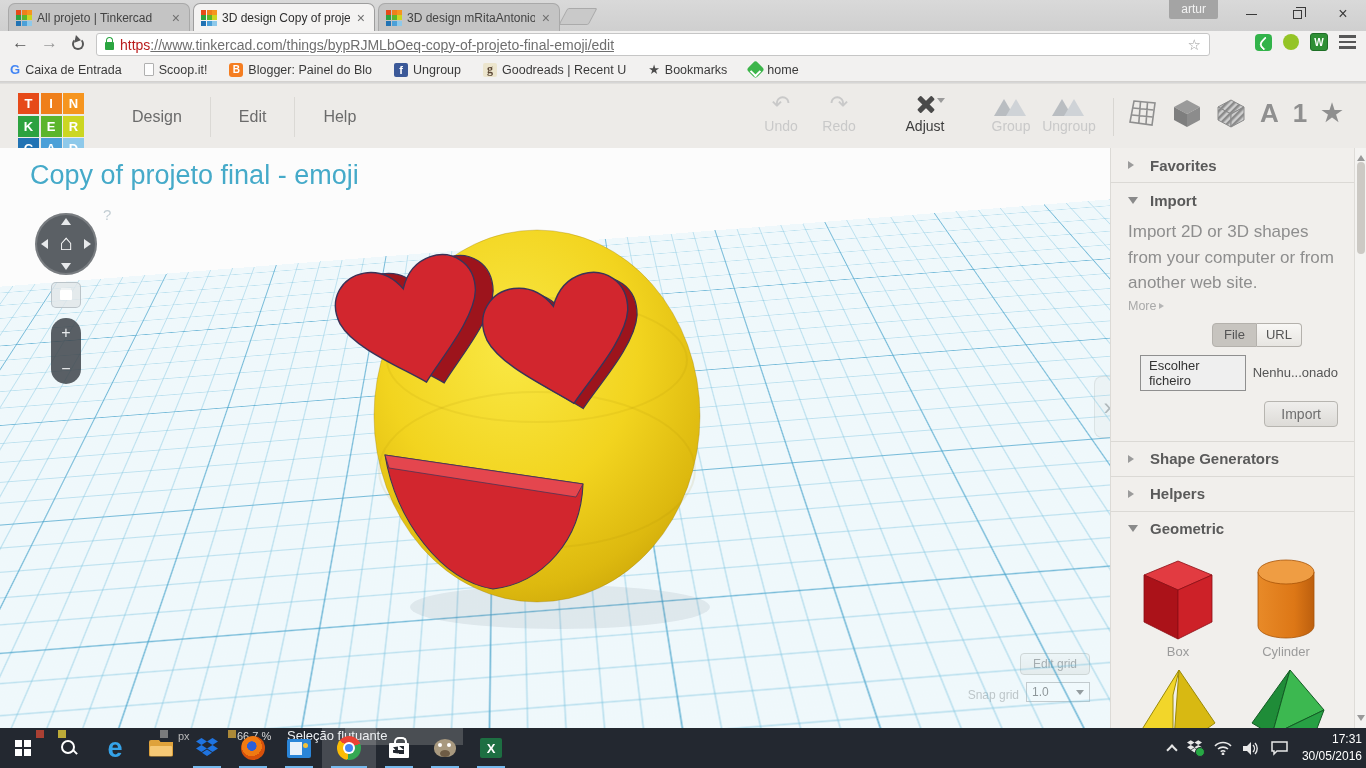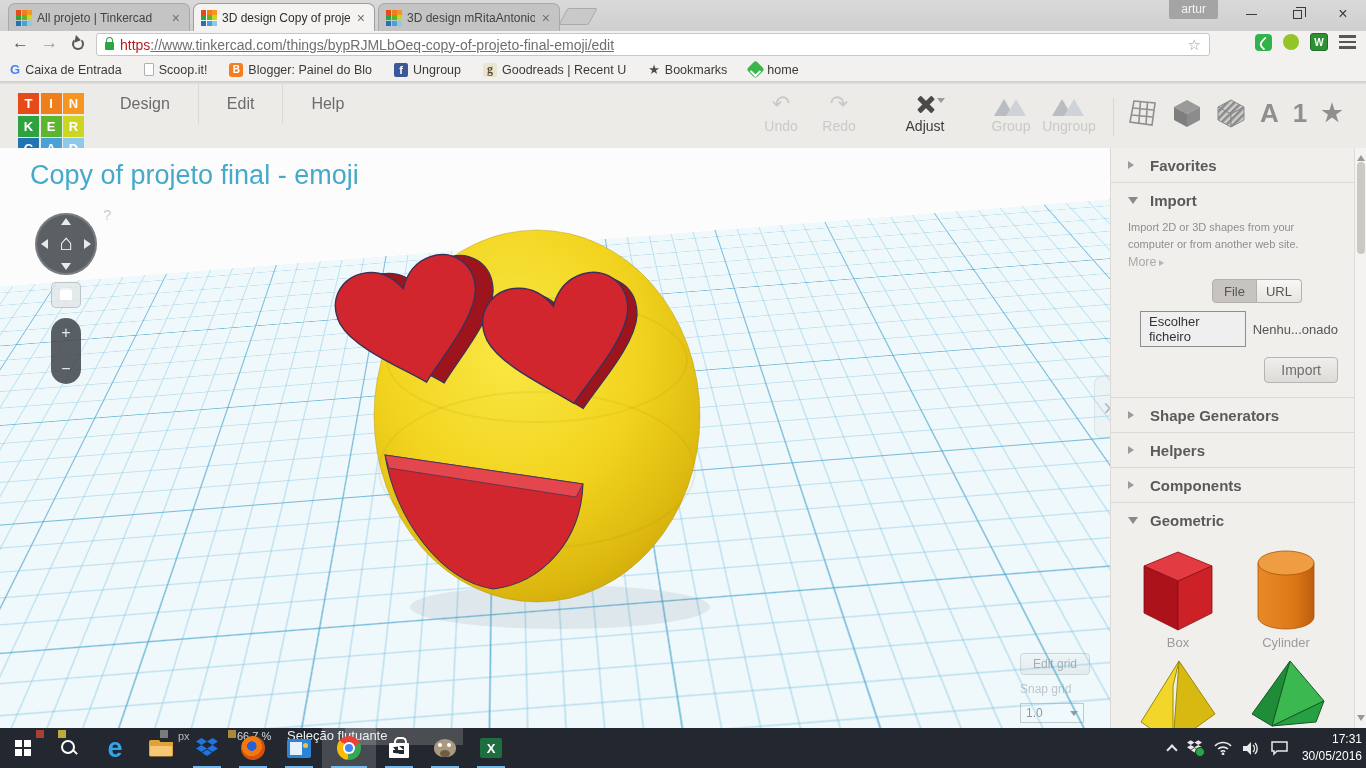--- a/index.html
+++ b/index.html
@@ -83,21 +83,21 @@
   .appheader { position:absolute; left:0; top:83px; width:1366px; height:65px; background:#edebe8;
                border-top:1px solid #e0dedb; }
   .tclogo { position:absolute; left:18px; top:9px; display:grid; grid-template-columns:21px 21px 21px;
             grid-auto-rows:21px; gap:1.5px; }
   .tclogo span { color:#fff; font-weight:bold; font-size:13px; display:flex; align-items:center; justify-content:center; }
   .tclogo span:nth-child(1){background:#e64a19}.tclogo span:nth-child(2){background:#ef7f1b}
   .tclogo span:nth-child(3){background:#f6951f}.tclogo span:nth-child(4){background:#2da23f}
   .tclogo span:nth-child(5){background:#5cb52c}.tclogo span:nth-child(6){background:#ccd622}
   .tclogo span:nth-child(7){background:#2173b4}.tclogo span:nth-child(8){background:#4ba0d8}
   .tclogo span:nth-child(9){background:#8ec9ea}
-  .appmenus { position:absolute; left:92px; top:0; height:65px; display:flex; align-items:flex-start; }
+  .appmenus { position:absolute; left:104px; top:0; height:65px; display:flex; align-items:center; }
   .appmenu { padding:0 28px; font-size:16px; color:#6b6b6b; border-right:1px solid #dbd9d5; height:40px;
              display:flex; align-items:center; }
   .tools { position:absolute; left:752px; top:6px; display:flex; }
   .tool { width:58px; display:flex; flex-direction:column; align-items:center; gap:2px; }
   .tool .t-ico { height:26px; display:flex; align-items:flex-end; justify-content:center;
                  font-size:22px; color:#c9c9c9; line-height:24px;}
   .tool .t-label { font-size:14px; color:#c9c9c9; }
   .tool.enabled .t-label { color:#3c3c3c; }
   .adjust-ico { position:relative; width:26px; height:24px; }
   .adjust-ico i { position:absolute; left:4px; top:10px; width:20px; height:5px; background:#4a4a4a; border-radius:1px;}
@@ -139,41 +139,41 @@
              background:rgba(225,230,233,0.8); border:1px solid rgba(170,180,186,0.7);
              display:flex; align-items:center; justify-content:center; }
   .boxtool i { width:12px; height:10px; background:#fff; border-radius:1px; box-shadow:0 -3px 0 -1px #f0f3f4; }
   .zoompill { position:absolute; left:51px; top:170px; width:30px; height:66px; border-radius:15px;
               background:rgba(62,68,74,0.85); color:#e8eaec; display:flex; flex-direction:column;
               align-items:center; justify-content:space-between; padding:8px 0; font-size:16px; }
   .zoompill span { line-height:14px; }
   .grid-controls { position:absolute; right:20px; top:505px; text-align:right; }
   .editgrid-btn { display:inline-block; padding:3px 12px; font-size:12px; color:#555;
                   background:linear-gradient(#f7f6f4,#e3e1dd); border:1px solid #b2b0ab; border-radius:4px; }
-  .snaprow { margin-top:7px; display:flex; align-items:flex-start; justify-content:flex-end; gap:7px;flex-direction:column; }
+  .snaprow { margin-top:7px; display:flex; align-items:flex-end; justify-content:flex-end; gap:7px; }
   .snap-label { font-size:12px; color:#8d8d8d; }
   .snap-select { width:64px; height:20px; background:#fff; border:1px solid #999; display:flex;
                  align-items:center; padding:0 5px; font-size:12px; color:#222; }
   .snap-caret { margin-left:auto; border:4px solid transparent; border-top:5px solid #333; margin-top:4px; }
 
   .collapse-handle { position:absolute; left:1094px; top:228px; width:26px; height:62px;
                      background:#f3f2f0; border:1px solid #cfcdc9; border-right:none; border-radius:8px 0 0 8px;
                      display:flex; align-items:center; justify-content:center; color:#707070; font-size:24px; }
 
   
   .sidebar { position:absolute; left:1110px; top:0; width:256px; height:580px; background:#f1efec;
              box-shadow:inset 1px 0 0 #dcdad6; }
   .sb-content { position:absolute; left:0; top:0; right:12px; bottom:0; }
   .sb-section { border-bottom:1px solid #dbd9d5; }
   .sb-head { height:34px; display:flex; align-items:center; padding-left:18px; gap:12px; }
   .sb-arrow-c { width:0; height:0; border:4px solid transparent; border-left:6px solid #9b9b9b; }
   .sb-arrow-e { width:0; height:0; border:5px solid transparent; border-top:7px solid #8a8a8a; margin-top:5px; }
   .sb-label { font-size:15px; font-weight:bold; color:#5a5a5a; }
   .import-body { padding:2px 16px 14px 18px; }
-  .import-desc { font-size:11px; color:#8e8e8e; line-height:1.5; }
+  .import-desc { font-size:17px; color:#8e8e8e; line-height:1.5; }
   .more-link { font-size:12.5px; color:#a9a9a9; margin-top:3px; display:flex; align-items:center; gap:3px;}
   .more-arrow { border:3.5px solid transparent; border-left:5px solid #b5b5b5; margin-top:1px;}
   .seg-wrap { margin:10px 0 8px 64px; display:flex;padding-left:20px; }
   .seg { width:45px; height:24px; font-size:13px; color:#555; display:flex; align-items:center;
          justify-content:center; border:1px solid #b4b1ac; }
   .seg.file { background:#c7c4bf; border-radius:4px 0 0 4px; }
   .seg.url { background:linear-gradient(#f8f7f5,#e7e5e1); border-left:none; border-radius:0 4px 4px 0; }
   .choose-row { display:flex; align-items:center; gap:7px; margin:6px 0 4px 0; }
   .choose-btn { padding:2px 8px; font-size:13px; color:#333; background:#efefef; border:1px solid #8f8f8f;margin-left:12px; }
   .choose-status { font-size:13px; color:#555; }
@@ -556,26 +556,20 @@
             <span class="sb-arrow-c"></span>
             <span class="sb-label">Shape Generators</span>
           </div>
         </div>
         <div class="sb-section">
           <div class="sb-head">
             <span class="sb-arrow-c"></span>
             <span class="sb-label">Helpers</span>
           </div>
         </div>
-        <div class="sb-section">
-          <div class="sb-head">
-            <span class="sb-arrow-c"></span>
-            <span class="sb-label">Components</span>
-          </div>
-        </div>
         <div class="sb-section" style="border-bottom:none">
           <div class="sb-head">
             <span class="sb-arrow-e"></span>
             <span class="sb-label">Geometric</span>
           </div>
           <div class="shapes-grid">
             <div class="shape-card">
               <svg width="74" height="84" viewBox="0 0 74 84">
                 <polygon points="37,3 71,17 37,32 3,17" fill="#e23b41" stroke="#8c0e14" stroke-width="0.8"></polygon>
                 <polygon points="3,17 37,32 37,81 3,64" fill="#ab1219" stroke="#8c0e14" stroke-width="0.8"></polygon>

